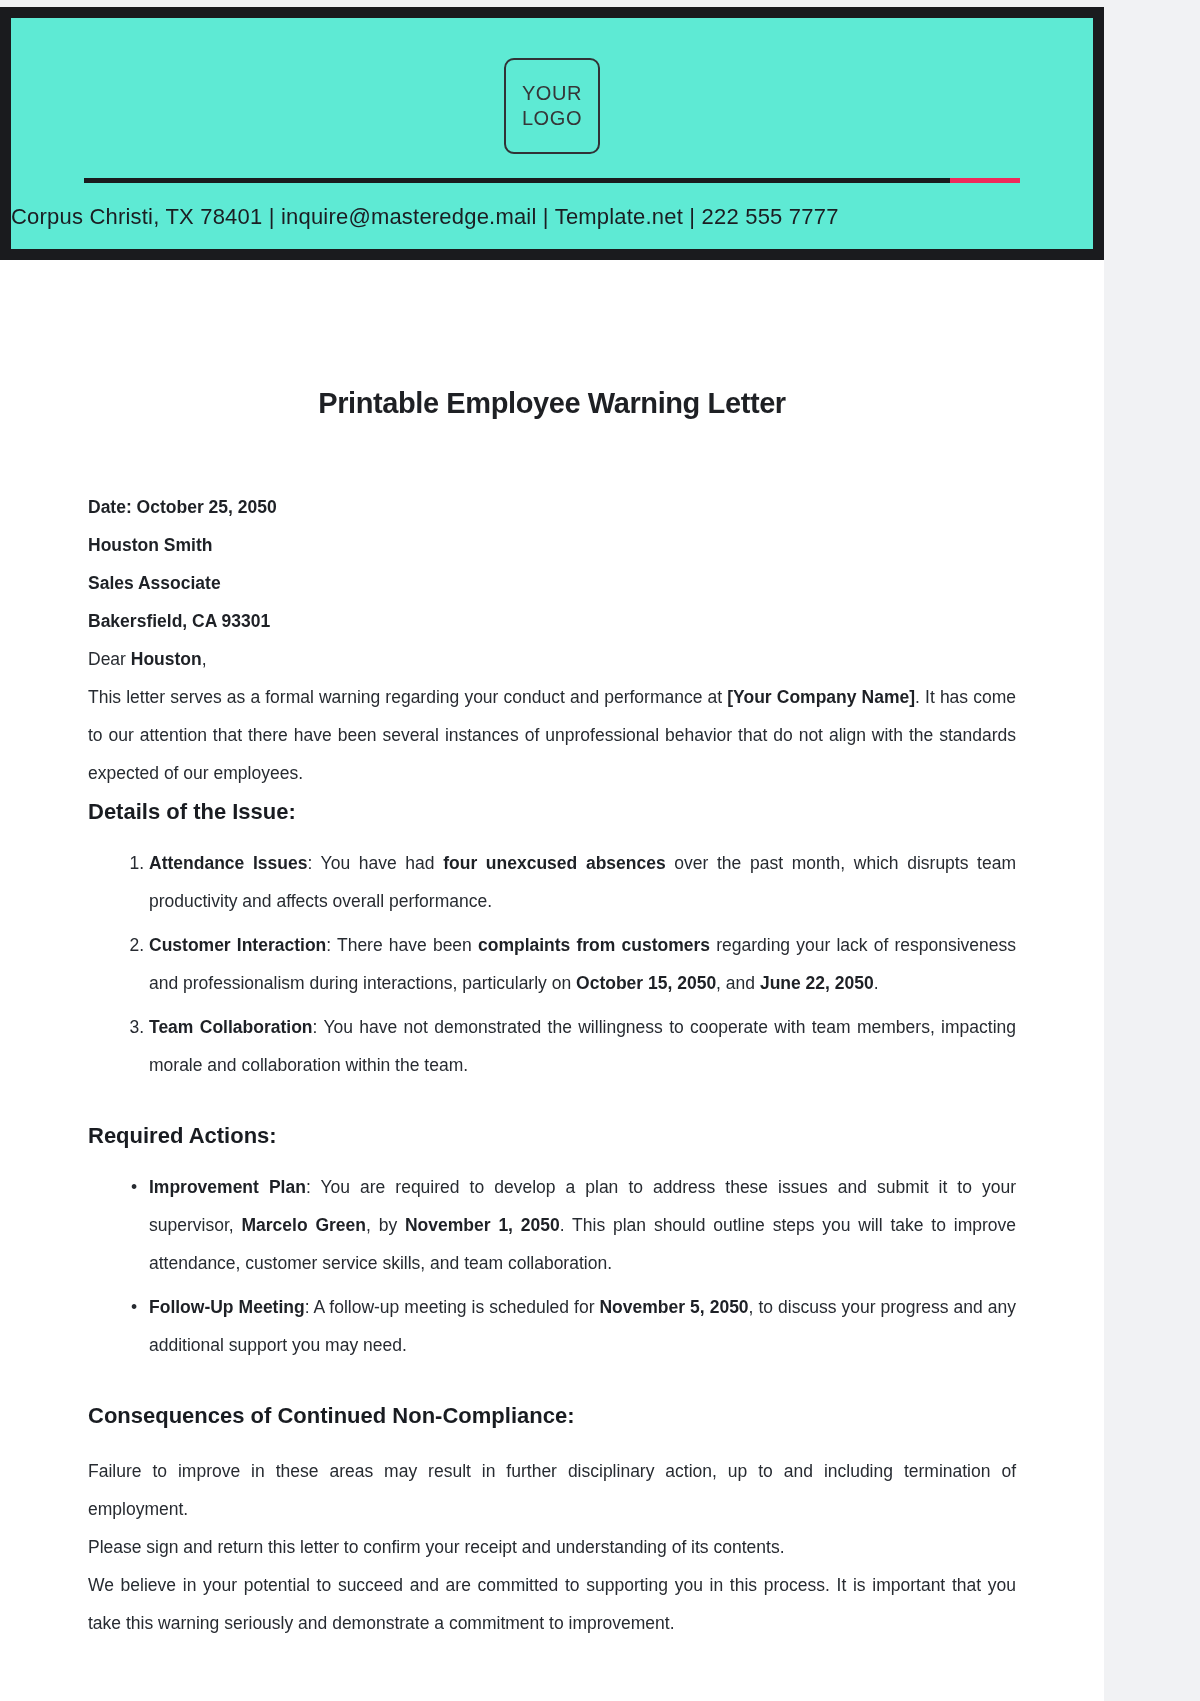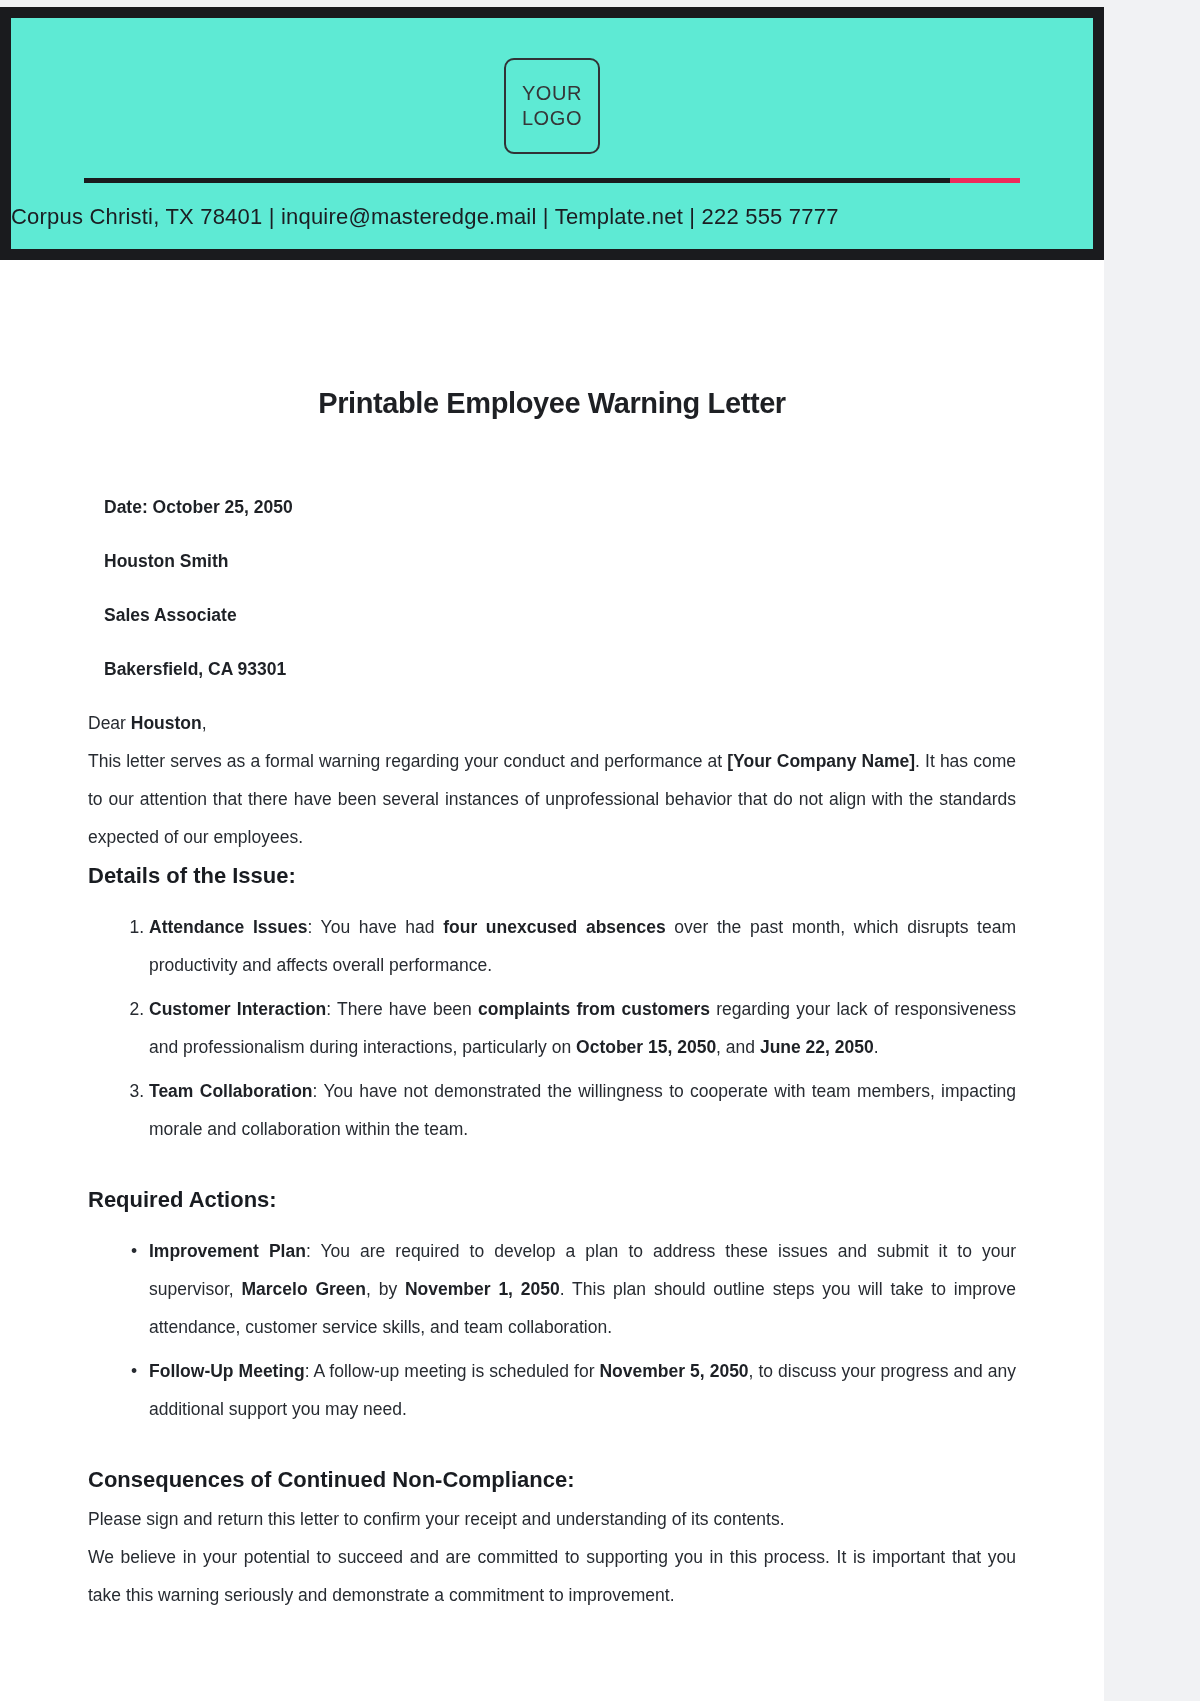--- a/index.html
+++ b/index.html
@@ -57,21 +57,21 @@
   h1 {
     margin: 4px;
     text-align: center;
     font-size: 29px; line-height: 50px;
     font-weight: 700;
     letter-spacing: -0.4px;
     color: #1e2024;
   }
   .meta { margin-top: 60px; }
   .meta p {
-    margin: 16px;
+    margin: 0;
     font-size: 17.5px; line-height: 38px;
     font-weight: 700;
     color: #1e2126;
   }
   .body-text, .letter li {
     font-size: 17.5px; line-height: 38px;
     color: #272b31;
     margin-left: 37px;
   }
   p.body-text { margin: 0; text-align: justify; }
@@ -138,17 +138,18 @@
       <li><span class="b">Team Collaboration</span><span>: You have not demonstrated the willingness to cooperate with team members, impacting morale and collaboration within the team.</span></li>
     </ol>
 
     <h2>Required Actions:</h2>
     <ul class="actions">
       <li><span class="b">Improvement Plan</span><span>: You are required to develop a plan to address these issues and submit it to your supervisor, </span><span class="b">Marcelo Green</span><span>, by </span><span class="b">November 1, 2050</span><span>. This plan should outline steps you will take to improve attendance, customer service skills, and team collaboration.</span></li>
       <li><span class="b">Follow-Up Meeting</span><span>: A follow-up meeting is scheduled for </span><span class="b">November 5, 2050</span><span>, to discuss your progress and any additional support you may need.</span></li>
     </ul>
 
     <h2>Consequences of Continued Non-Compliance:</h2>
+    <p class="body-text after-heading">Failure to improve in these areas may result in further disciplinary action, up to and including termination of employment.</p>
     <p class="body-text">Please sign and return this letter to confirm your receipt and understanding of its contents.</p>
     <p class="body-text">We believe in your potential to succeed and are committed to supporting you in this process. It is important that you take this warning seriously and demonstrate a commitment to improvement.</p>
   </main>
 
 </div>
 
 </body></html>

